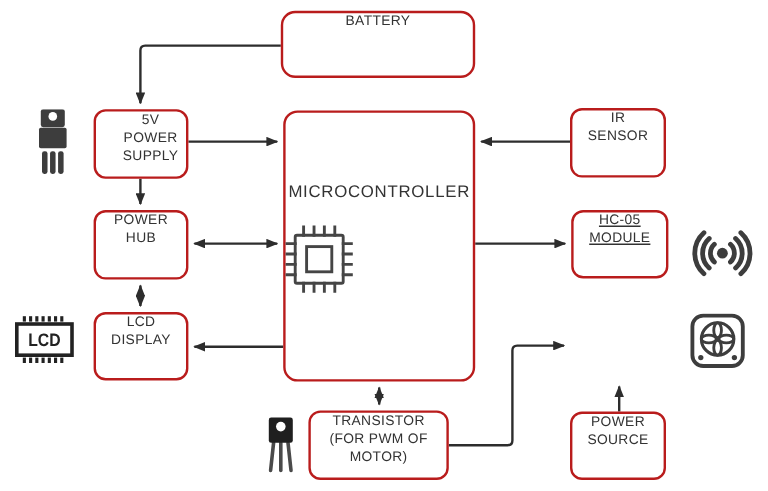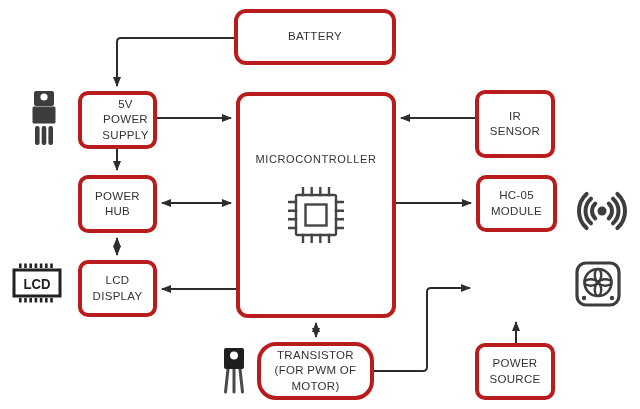--- a/index.html
+++ b/index.html
@@ -1,33 +1,33 @@
 <!DOCTYPE html>
 <html><head>
 <meta charset="utf-8">
 <style>
   html,body{margin:0;padding:0;}
   body{font-family:"Liberation Sans","DejaVu Sans",sans-serif;background:#fff;}
   .stage{position:relative;width:640px;height:409px;background:#ffffff;overflow:hidden;}
-  .box{position:absolute;box-sizing:border-box;border:4px solid #b91c1c;border-radius:10px;
-       background:#ffffff;display:flex;align-items:center;justify-content:center;z-index:2;}
+  .box{position:absolute;box-sizing:border-box;border:2px solid #b91c1c;border-radius:10px;
+       background:#ffffff;display:flex;justify-content:center;z-index:2;}
   .box-label{white-space:pre-line;text-align:center;color:#333333;font-size:11.5px;
              font-weight:500;line-height:1.32;letter-spacing:0.3px;}
   .b-battery{left:234px;top:9px;width:162px;height:56px;border-radius:12px;}
   .b-mcu{left:236px;top:92px;width:160px;height:226px;border-radius:12px;
          flex-direction:column;justify-content:flex-start;padding-top:56px;}
-  .b-mcu .box-label{font-size:11px;letter-spacing:0.6px;}
+  .b-mcu .box-label{font-size:14px;letter-spacing:0.6px;}
   .b-psu{left:78px;top:91px;width:79px;height:58px;padding-left:16px;}
   .b-hub{left:78px;top:175px;width:79px;height:58px;}
   .b-lcd{left:78px;top:260px;width:79px;height:57px;}
-  .b-ir{left:475px;top:90px;width:80px;height:68px;}
-  .b-hc05{left:476px;top:175px;width:81px;height:57px;}
+  .b-ir{left:475px;top:90px;width:80px;height:58px;}
+  .b-hc05{left:476px;top:175px;width:81px;height:57px;text-decoration:underline;}
   .b-dcmotor{left:475px;top:259px;width:79px;height:58px;}
   .b-psource{left:475px;top:343px;width:80px;height:57px;}
-  .b-transistor{left:257px;top:342px;width:117px;height:58px;border-radius:19px;}
+  .b-transistor{left:257px;top:342px;width:117px;height:58px;}
   .conn{position:absolute;left:0;top:0;z-index:1;}
   .icon{position:absolute;z-index:2;}
   .i-reg{left:30px;top:91px;}
   .i-lcdchip{left:12px;top:262px;}
   .i-transistor{left:222px;top:347px;}
   .i-wireless{left:568px;top:183px;}
   .i-fan{left:575px;top:261px;}
   .chip-icon{margin-top:20px;}
 </style>
 </head>

